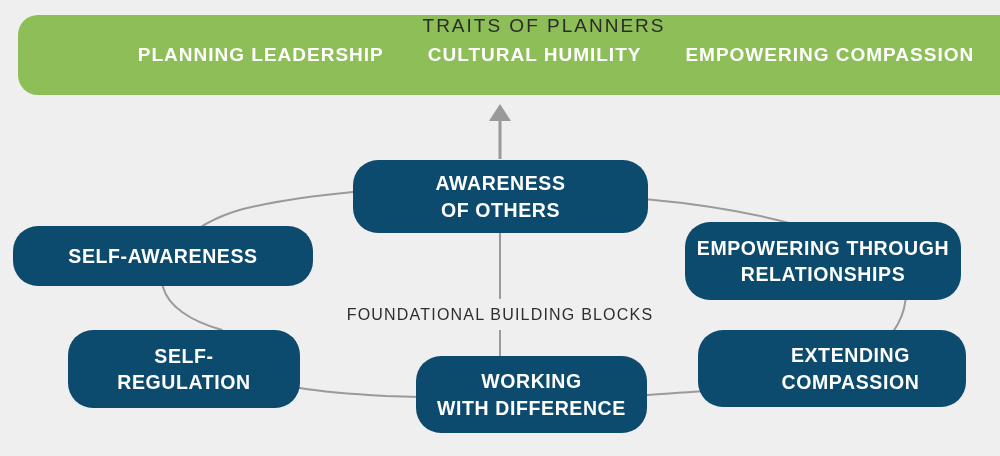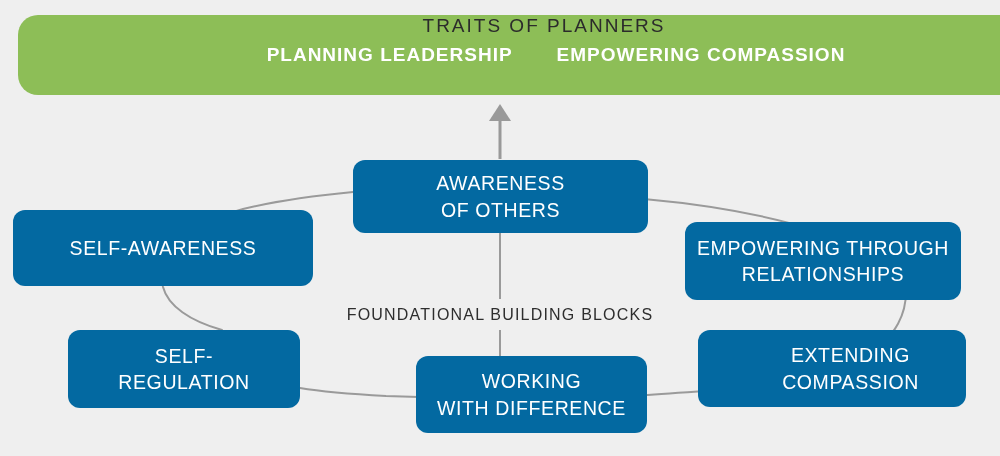--- a/index.html
+++ b/index.html
@@ -43,35 +43,35 @@
   }
   .banner-item{
     color:#ffffff;
     font-size:19px;
     font-weight:700;
     letter-spacing:1px;
     white-space:nowrap;
   }
   .block{
     position:absolute;
-    background:#0369a1;
-    border-radius:12px;
+    background:#0c4a6e;
+    border-radius:25px;
     display:flex;
     align-items:center;justify-content:center;
     text-align:center;
     color:#ffffff;
     font-size:19.5px;
-    font-weight:400;
+    font-weight:700;
     letter-spacing:0.6px;
     line-height:1.35;
     white-space:pre-line;
     z-index:2;
   }
   .block-awareness      {left:353px;top:160px;width:295px;height:73px;}
-  .block-self-awareness {left:13px; top:210px;width:300px;height:76px;}
+  .block-self-awareness {left:13px; top:226px;width:300px;height:60px;}
   .block-empowering     {left:685px;top:222px;width:276px;height:78px;text-align:center;}
   .block-self-regulation{left:68px; top:330px;width:232px;height:78px;}
   .block-working        {left:386px;top:356px;width:231px;height:77px;margin-left:30px;}
   .block-extending      {left:698px;top:330px;width:231px;height:77px;padding-left:37px;}
   .center-label{
     position:absolute;
     left:500px;top:299px;
     transform:translateX(-50%);
     background:#efefef;
     padding:0 12px;
@@ -109,20 +109,21 @@
     <line x1="500" y1="233" x2="500" y2="356" stroke="#9a9a9a" stroke-width="2"></line>
 
     <line x1="500" y1="120" x2="500" y2="159" stroke="#999999" stroke-width="3"></line>
     <polygon points="500,104 489,121 511,121" fill="#999999"></polygon>
   </svg>
 
   <div class="banner">
     <div class="banner-title">TRAITS OF PLANNERS</div>
     <div class="banner-items">
       <span class="banner-item">PLANNING LEADERSHIP</span>
+      <span class="banner-item">CULTURAL HUMILITY</span>
       <span class="banner-item">EMPOWERING COMPASSION</span>
     </div>
   </div>
 
   <div class="block block-awareness">AWARENESS
 OF OTHERS</div>
 
   <div class="block block-self-awareness">SELF-AWARENESS</div>
 
   <div class="block block-empowering">EMPOWERING THROUGH

